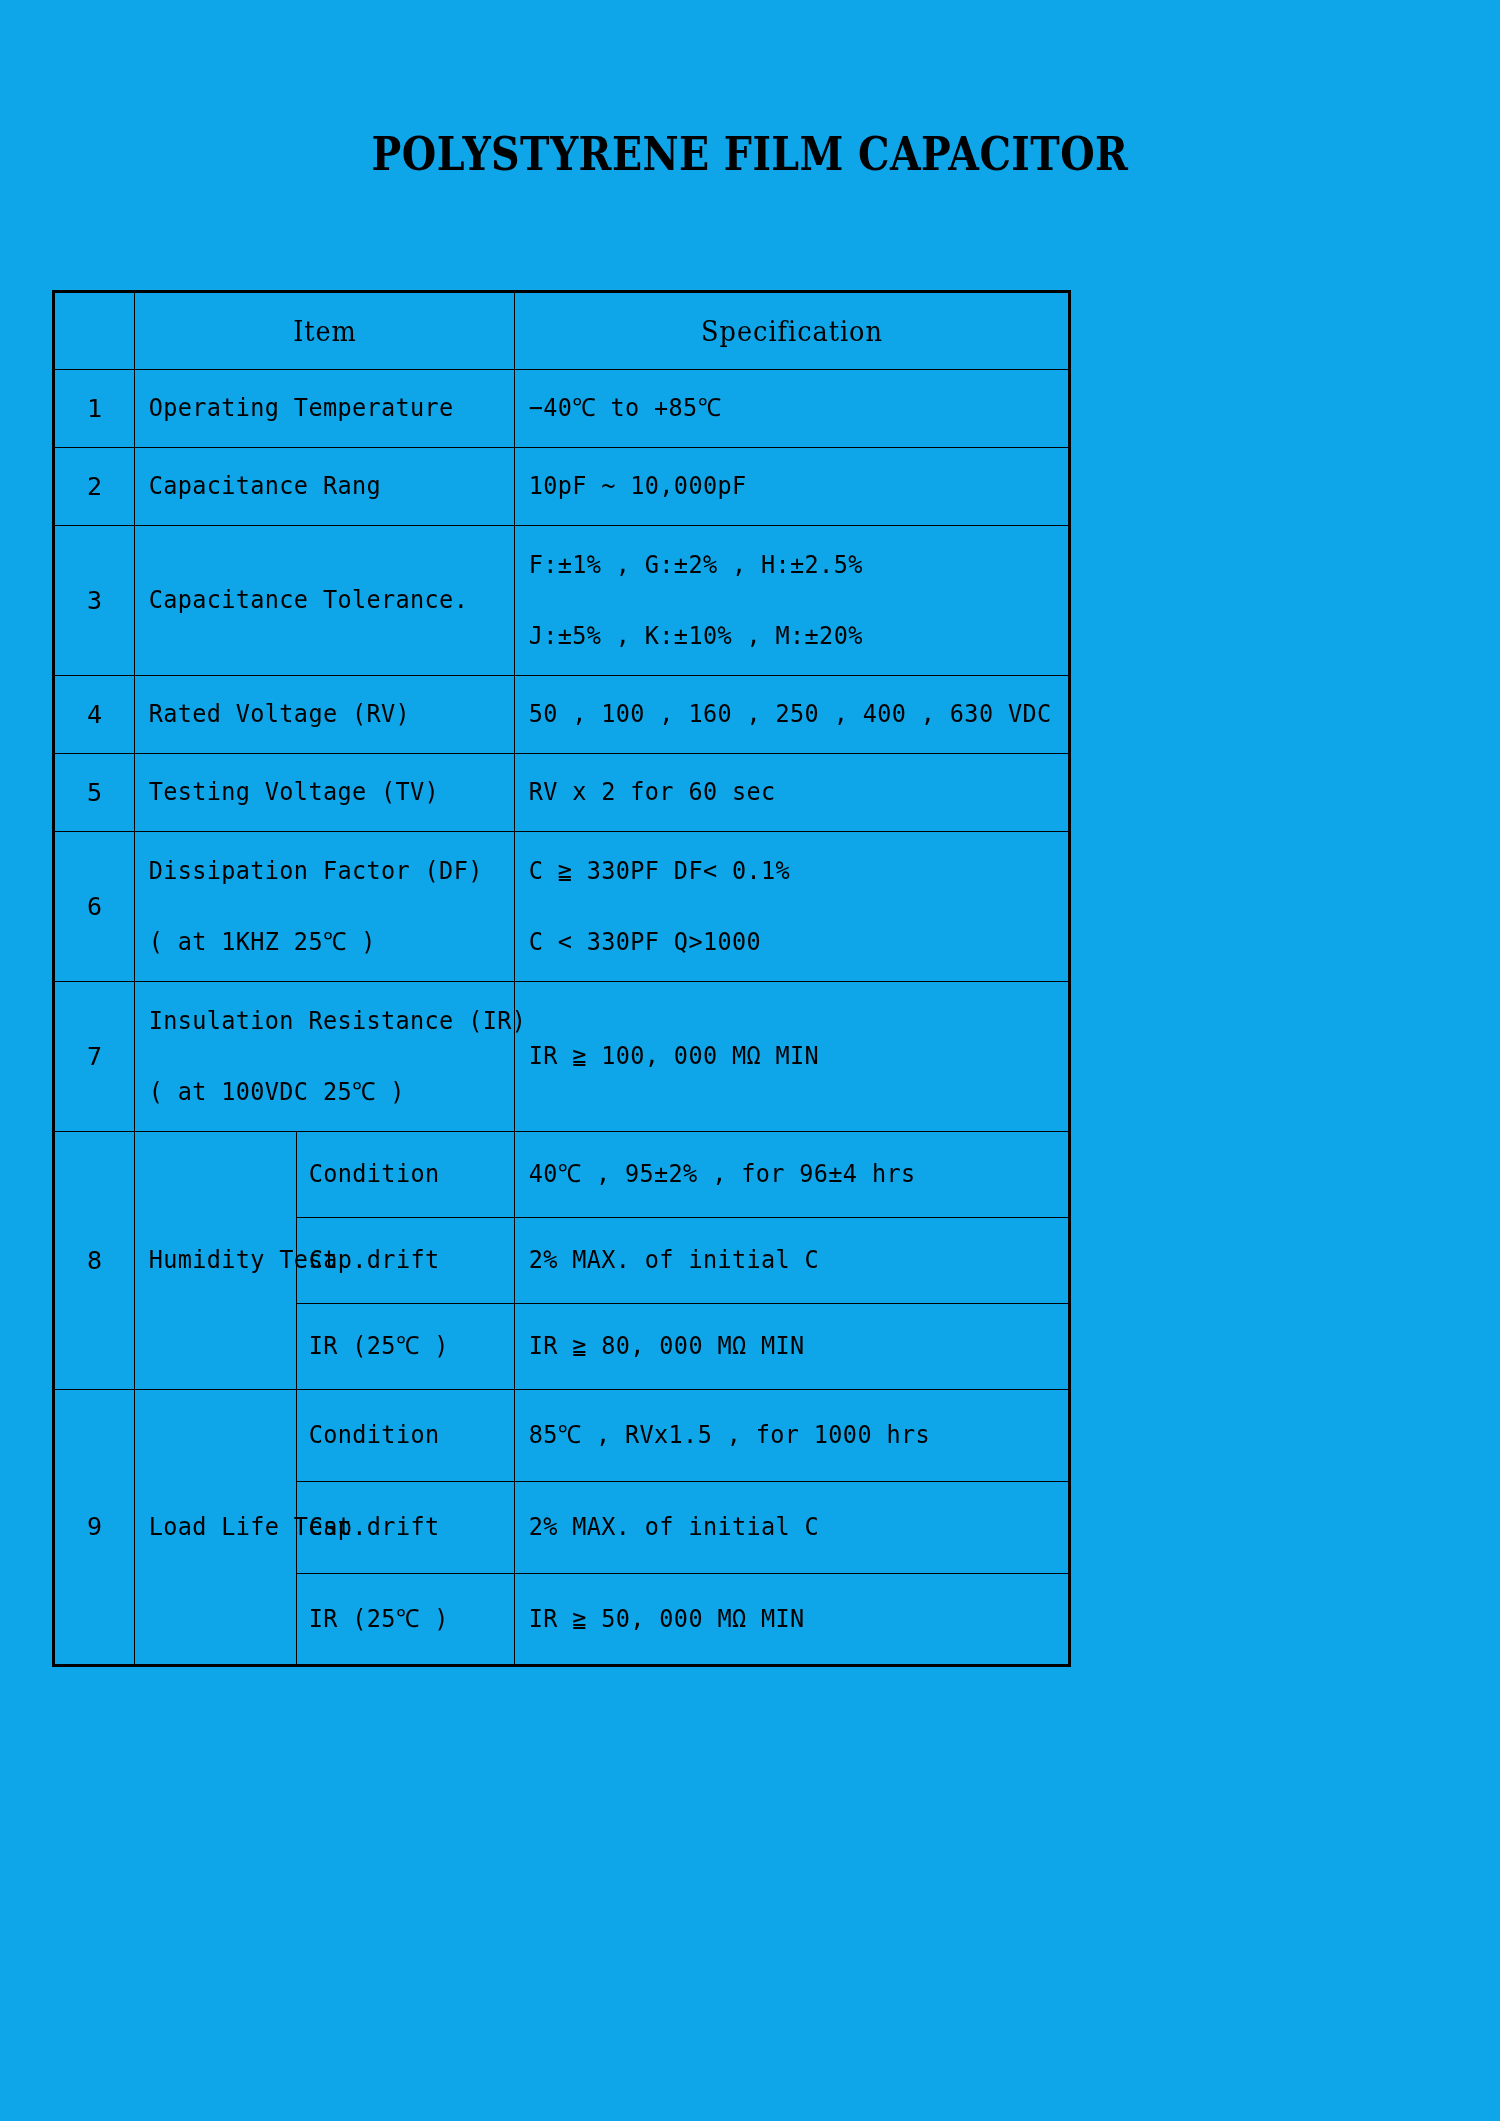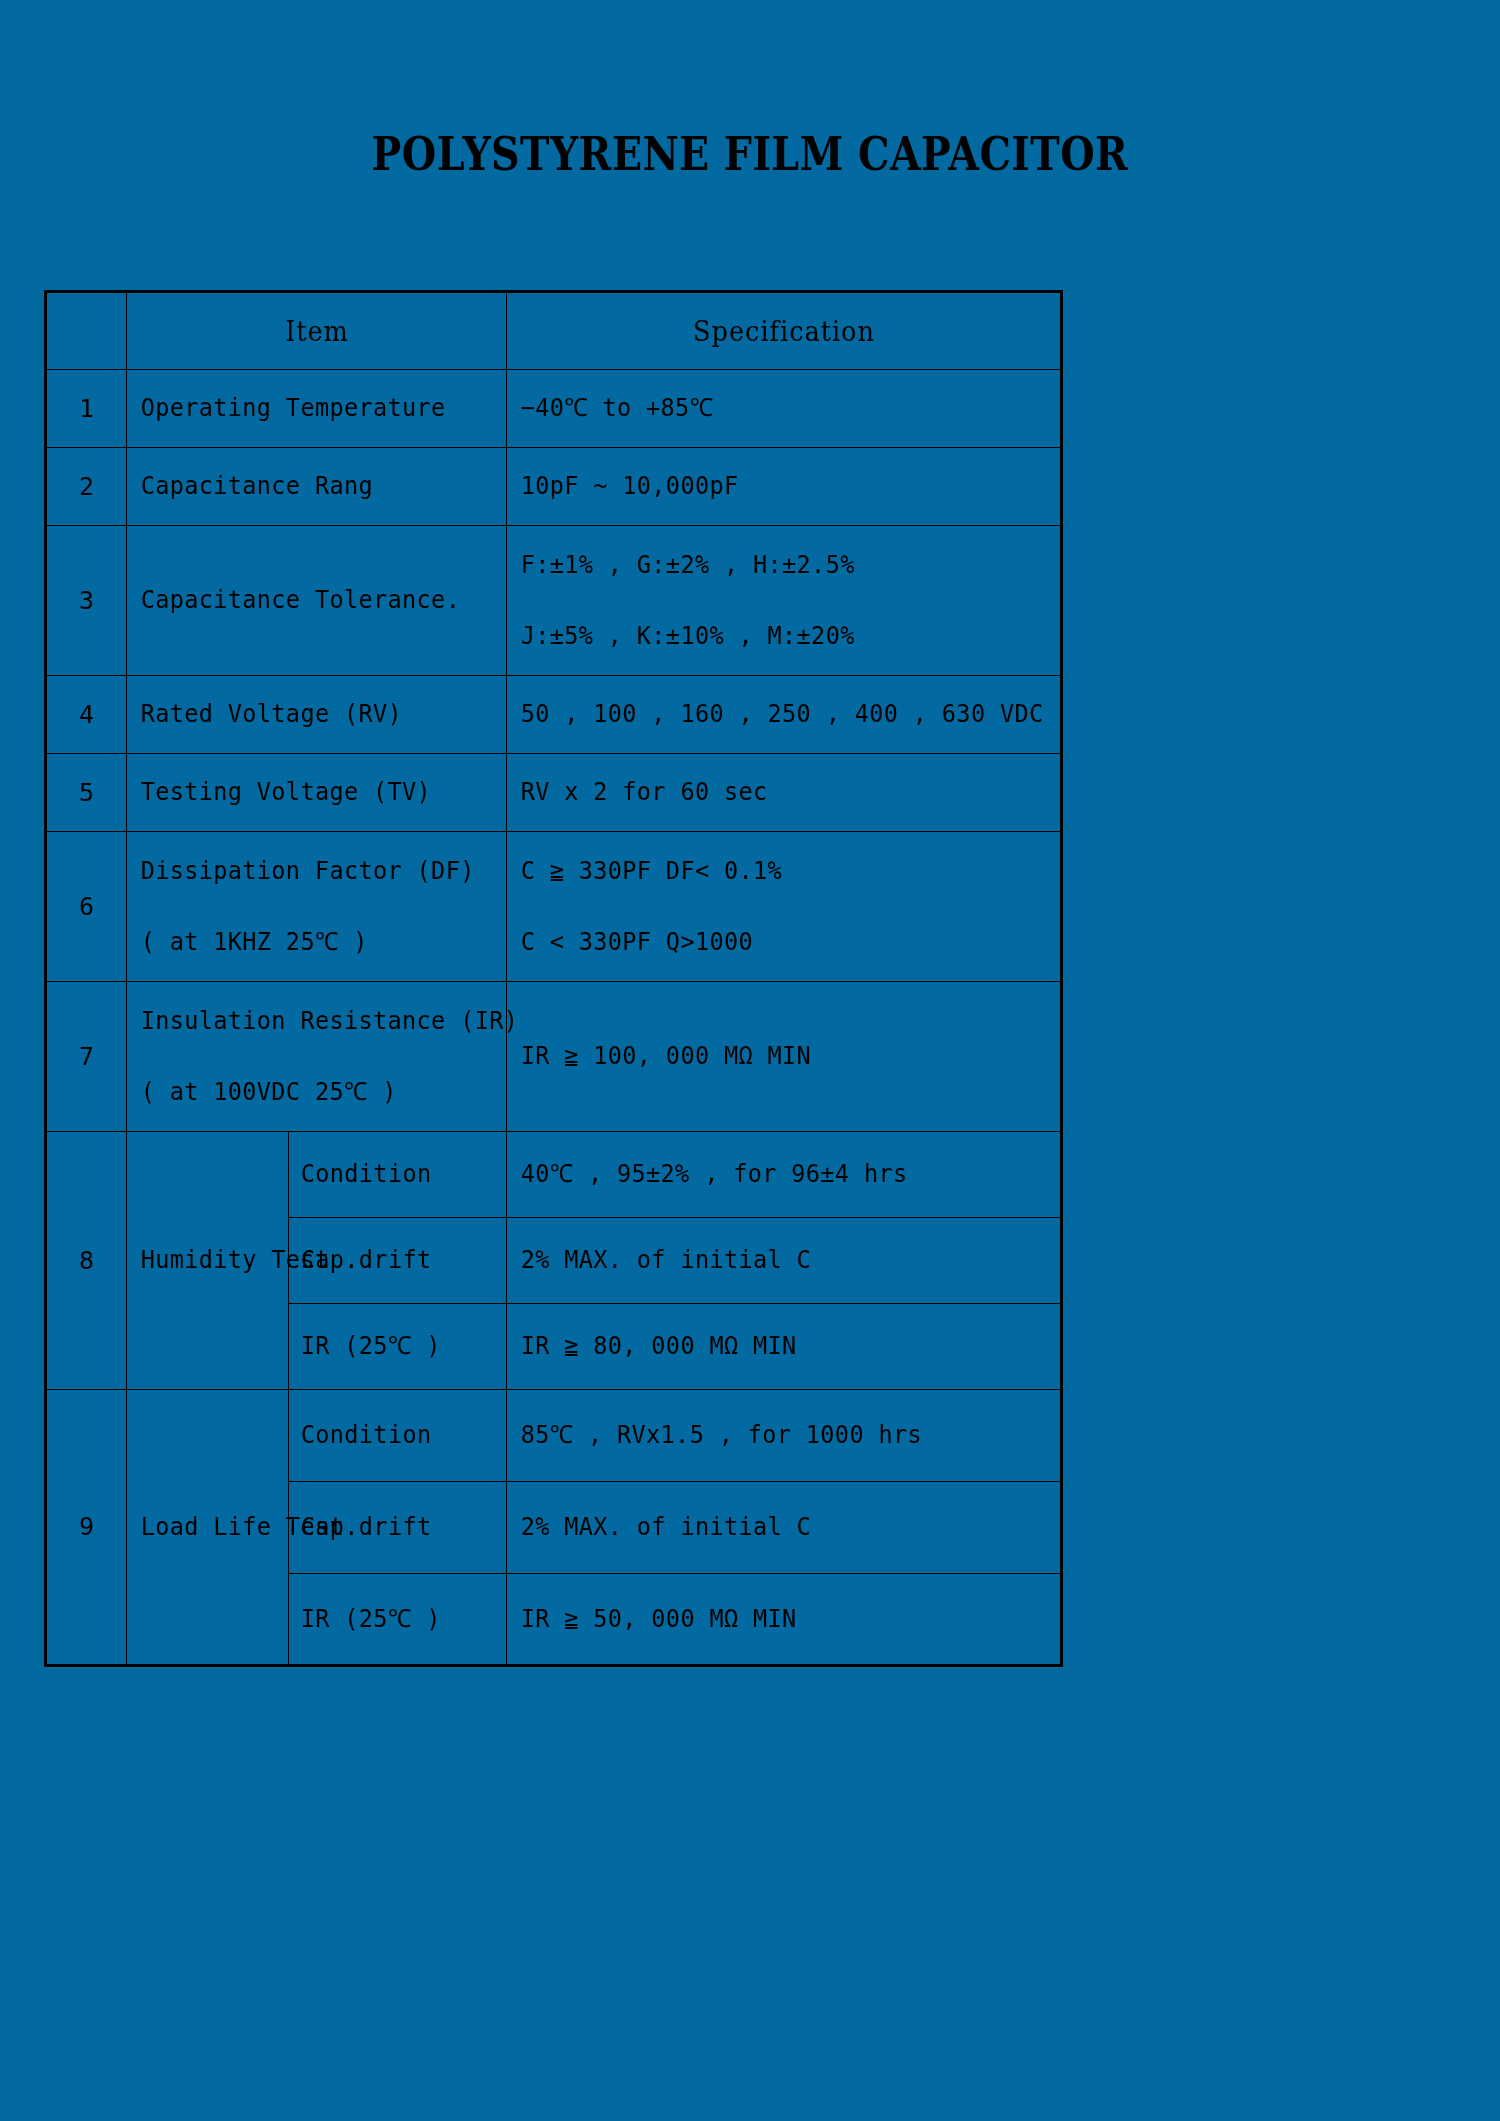--- a/index.html
+++ b/index.html
@@ -14,21 +14,21 @@
     font-family: "DejaVu Sans Mono", "Liberation Mono", monospace;
     color: #000000;
     overflow: hidden;
   }
 
   .page {
     position: absolute;
     left: 0; top: 0;
     width: 1500px;
     height: 2121px;
-    background: #0369a1;
+    background: #0ea5e9;
   }
 
   
   .doc-title {
     position: absolute;
     left: 0;
     top: 126px;
     width: 1500px;
     text-align: center;
     font-family: "DejaVu Serif", "Liberation Serif", serif;
@@ -37,21 +37,21 @@
     letter-spacing: 0.5px;
     transform: scaleX(0.86);
     transform-origin: center center;
     white-space: nowrap;
     line-height: 56px;
   }
 
   
   .spec-table-wrap {
     position: absolute;
-    left: 44px;
+    left: 52px;
     top: 290px;
     width: 1013px;
   }
   table.spec {
     border-collapse: collapse;
     width: 1016px;
     table-layout: fixed;
     border: 3px solid #000;
   }
   table.spec td, table.spec th {

